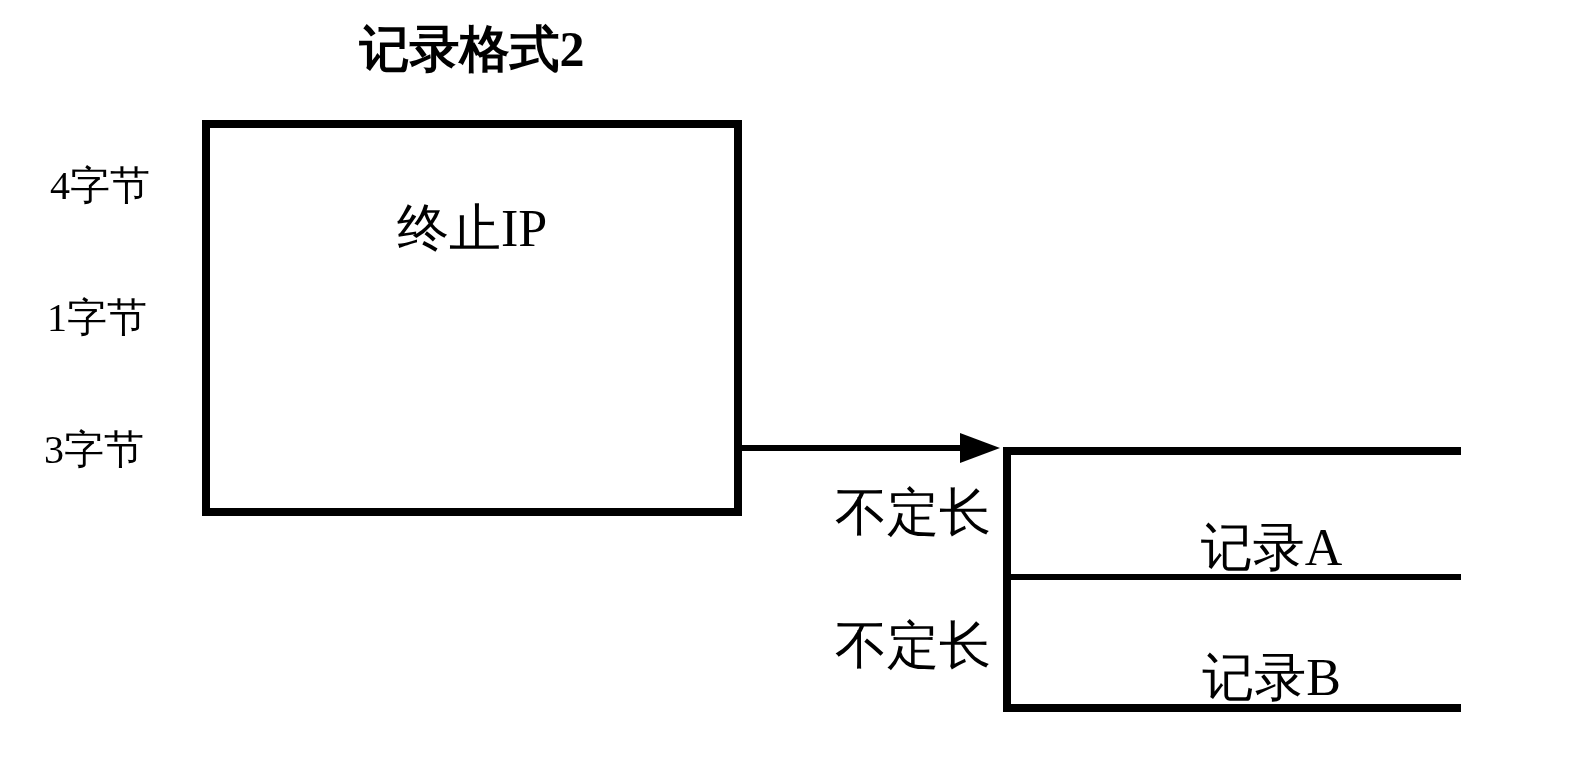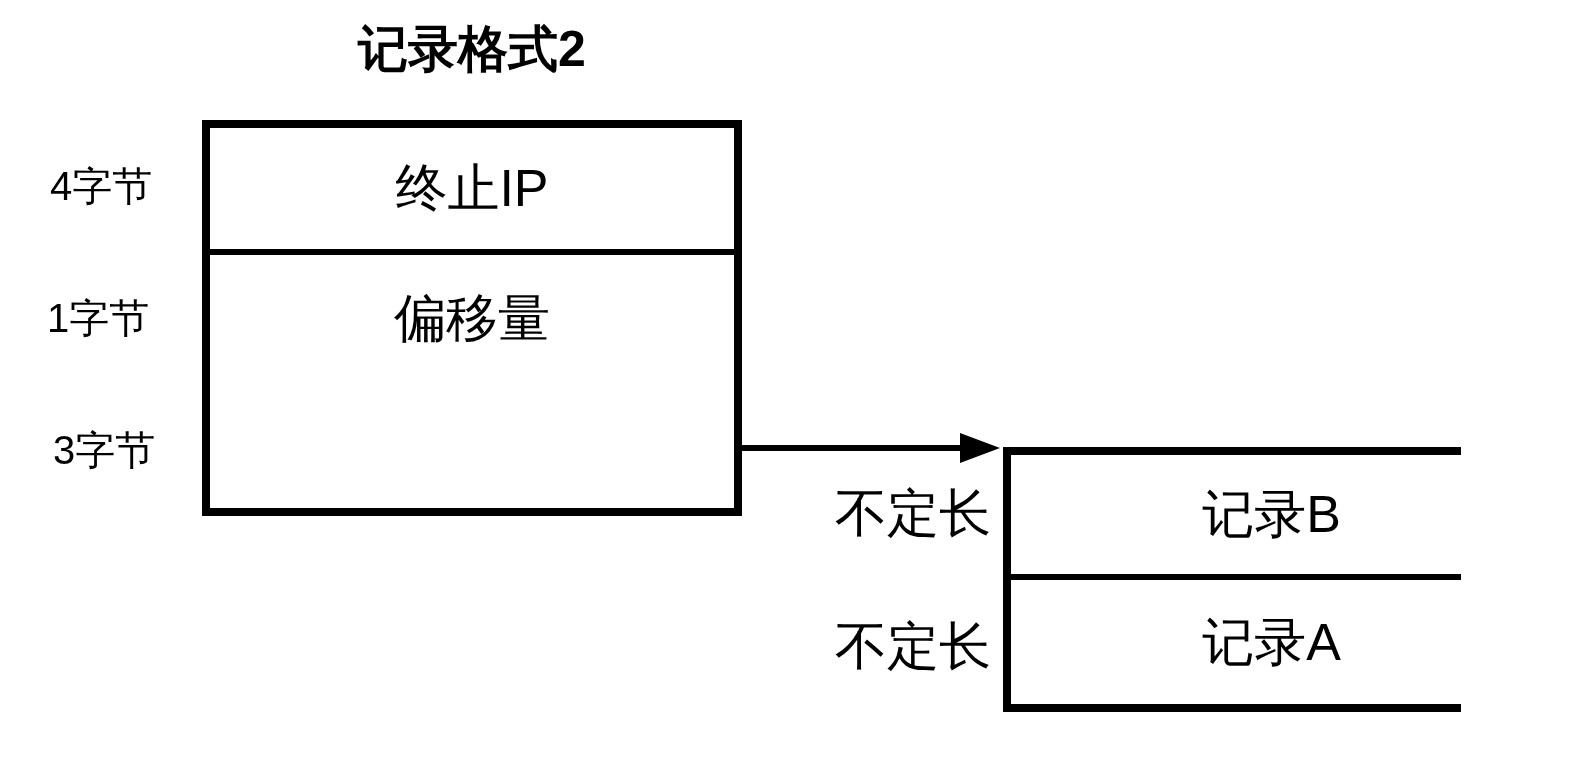--- a/index.html
+++ b/index.html
@@ -11,20 +11,21 @@
     font-family: "Liberation Sans", "DejaVu Sans", sans-serif;
     color: #000000;
     -webkit-font-smoothing: antialiased;
   }
   #canvas {
     position: relative;
     width: 1461px;
     height: 763px;
     background: #ffffff;
     overflow: hidden;
+    font-family: Liberation Serif, serif;
   }
 
   
   .diagram-title {
     position: absolute;
     left: 202px;
     top: 24px;
     width: 540px;
     text-align: center;
     font-size: 50px;
@@ -38,21 +39,21 @@
   .struct-box {
     position: absolute;
     box-sizing: border-box;
     border: 8px solid #000000;
     background: #ffffff;
   }
   .struct-row {
     box-sizing: border-box;
     width: 100%;
     display: flex;
-    align-items: center;
+    align-items: flex-end;
     justify-content: center;
     border-bottom: 6px solid #000000;
   }
   .struct-row:last-child {
     border-bottom: none;
   }
   .row-text {
     font-size: 52px;
     font-weight: normal;
     line-height: 1.0;
@@ -80,21 +81,21 @@
   
   .size-label {
     position: absolute;
     font-size: 40px;
     line-height: 1.0;
     white-space: nowrap;
     text-align: left;
   }
   #label-byte-0 { left: 50px; top: 166px; }
   #label-byte-1 { left: 47px; top: 298px; }
-  #label-byte-2 { left: 53px; top: 430px; }
+  #label-byte-2 { left: 44px; top: 430px; }
 
   
   .vlen-label {
     position: absolute;
     font-size: 52px;
     line-height: 1.0;
     white-space: nowrap;
     text-align: right;
   }
   #label-vlen-0 { left: 835px; top: 487px; }
@@ -118,35 +119,32 @@
   <div class="diagram-title">记录格式2</div>
 
   <div class="size-label" id="label-byte-0">4字节</div>
   <div class="size-label" id="label-byte-1">1字节</div>
   <div class="size-label" id="label-byte-2">3字节</div>
 
   <div class="struct-box" id="left-box">
     <div class="struct-row">
       <span class="row-text">终止IP</span>
     </div>
-    <div class="struct-row">
-      <span class="row-text">偏移量</span>
-    </div>
   </div>
 
   <svg id="pointer-arrow" viewBox="0 0 264 42">
     <line x1="0" y1="21" x2="224" y2="21" stroke="#000000" stroke-width="6"></line>
     <polygon points="220,6 260,21 220,36" fill="#000000"></polygon>
   </svg>
 
   <div class="vlen-label" id="label-vlen-0">不定长</div>
   <div class="vlen-label" id="label-vlen-1">不定长</div>
 
   <div class="struct-box" id="right-box">
     <div class="struct-row">
-      <span class="row-text">记录B</span>
+      <span class="row-text">记录A</span>
     </div>
     <div class="struct-row">
-      <span class="row-text">记录A</span>
+      <span class="row-text">记录B</span>
     </div>
   </div>
 
 </div>
 
 </body></html>

